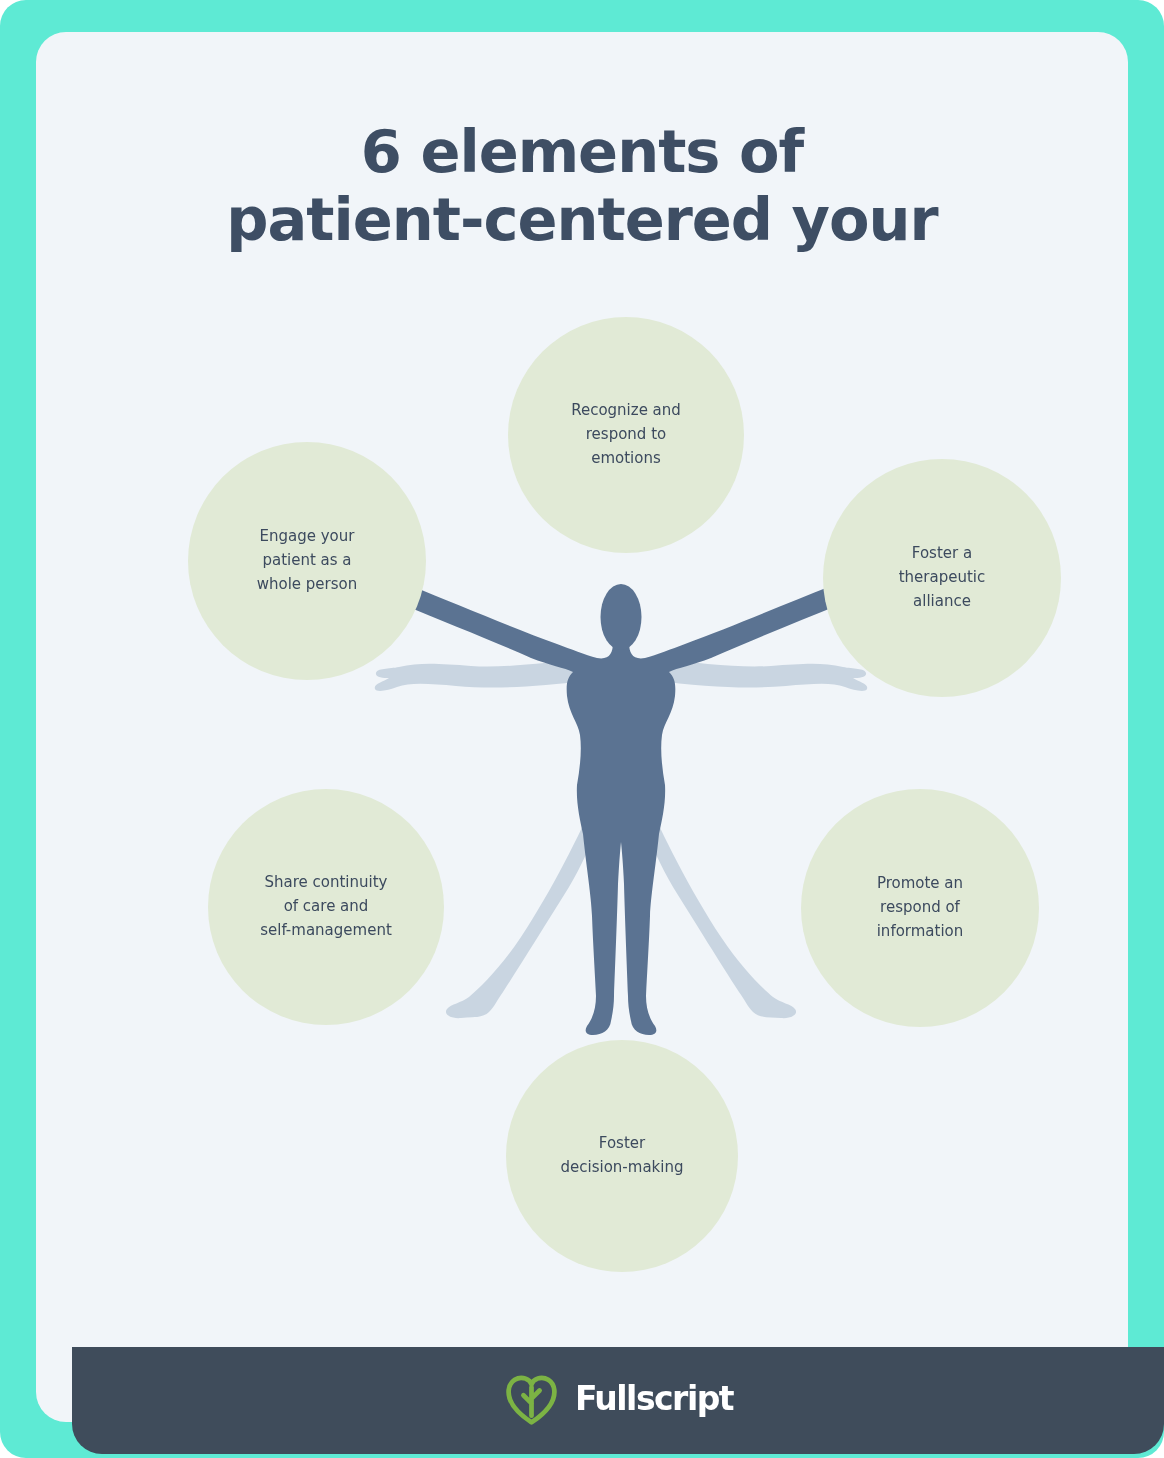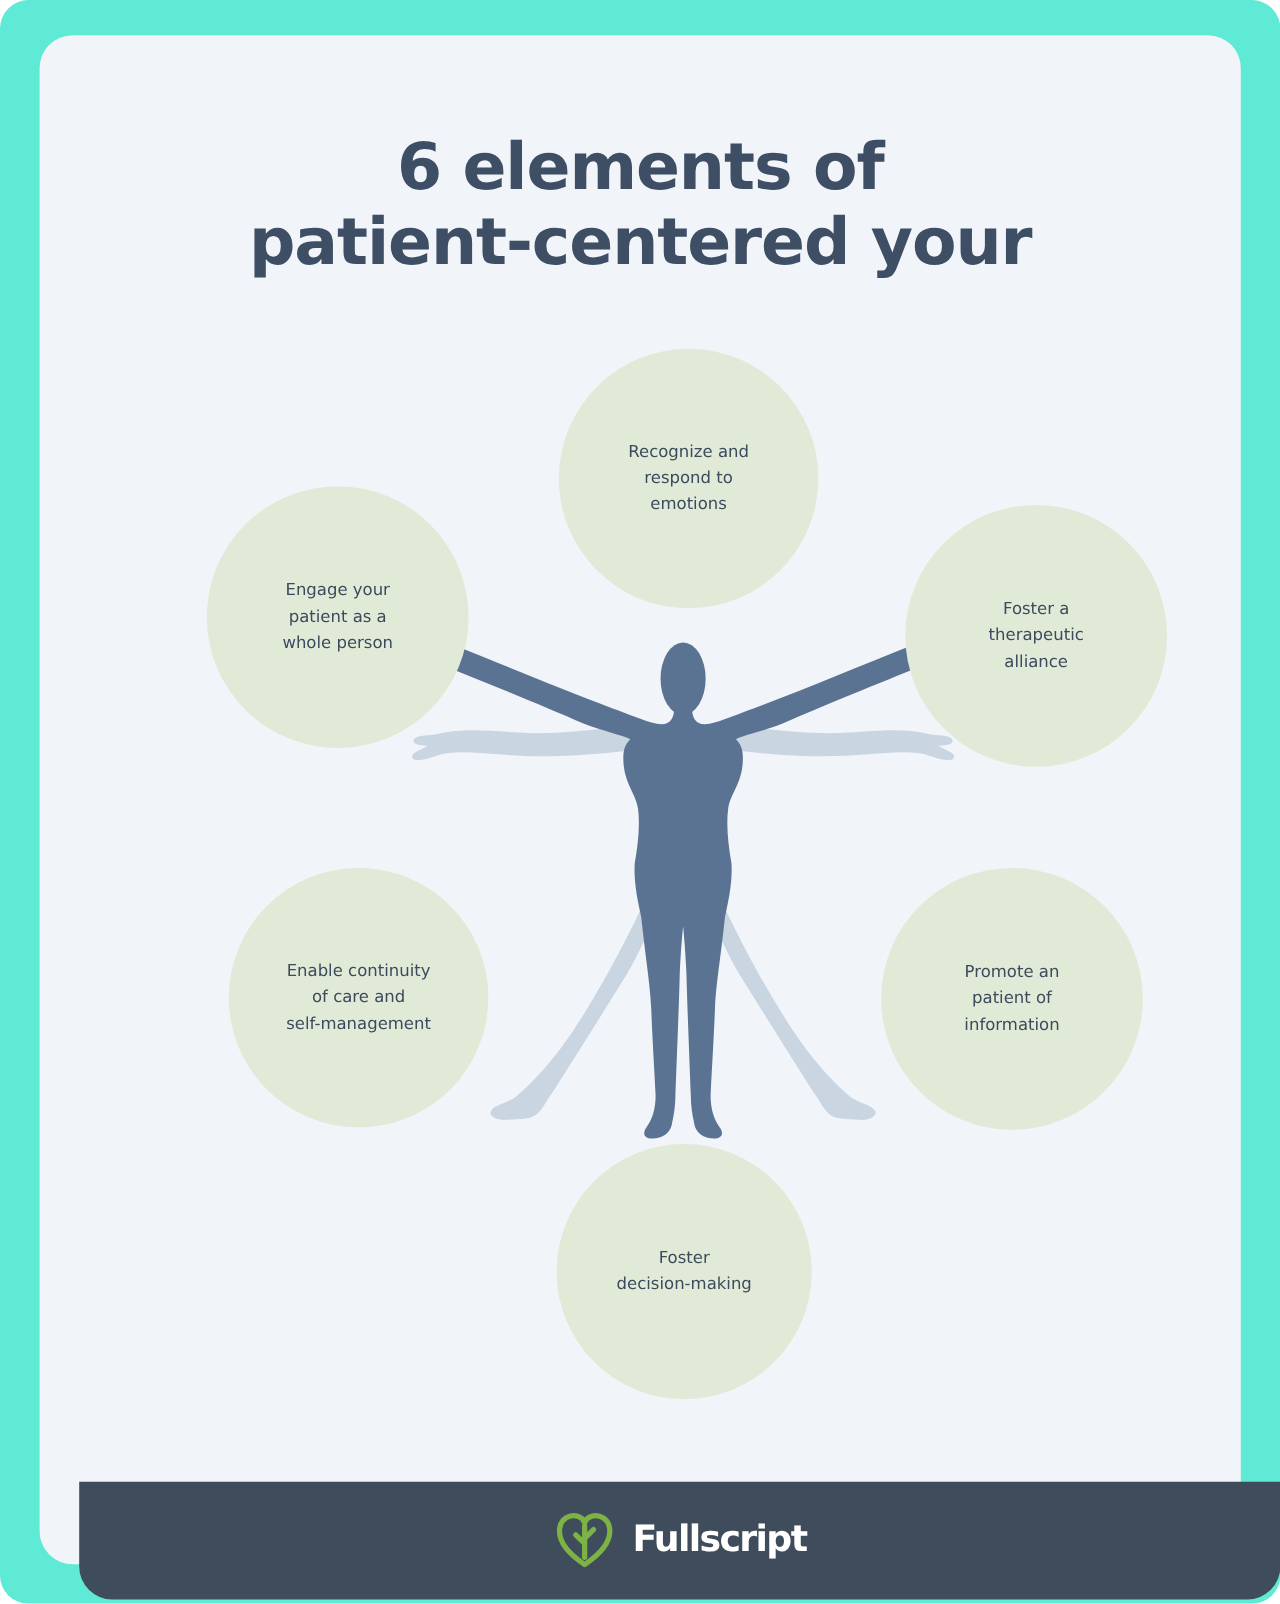--- a/index.html
+++ b/index.html
@@ -147,25 +147,25 @@
 
     <div class="circle c-top">Recognize and
 respond to
 emotions</div>
     <div class="circle c-upleft">Engage your
 patient as a
 whole person</div>
     <div class="circle c-upright">Foster a
 therapeutic
 alliance</div>
-    <div class="circle c-lowleft">Enable continuity
+    <div class="circle c-lowleft">Share continuity
 of care and
 self-management</div>
     <div class="circle c-lowright">Promote an
-patient of
+respond of
 information</div>
     <div class="circle c-bottom">Foster
 decision-making</div>
 
     <div class="footer">
       <svg class="leaf" viewBox="0 0 60 60" aria-hidden="true">
         <path d="M30 53 C 12 41 5 30 6 19 C 7 9 16 4 24 7 C 27 8 29 10 30 13
                  C 31 10 33 8 36 7 C 44 4 53 9 54 19 C 55 30 48 41 30 53 Z" fill="none" stroke="#7cb344" stroke-width="5" stroke-linejoin="round"></path>
         <path d="M30 46 L30 16 M30 33 L21.5 24.5 M30 28 L38.5 19.5" fill="none" stroke="#7cb344" stroke-width="5" stroke-linecap="round"></path>
       </svg>

